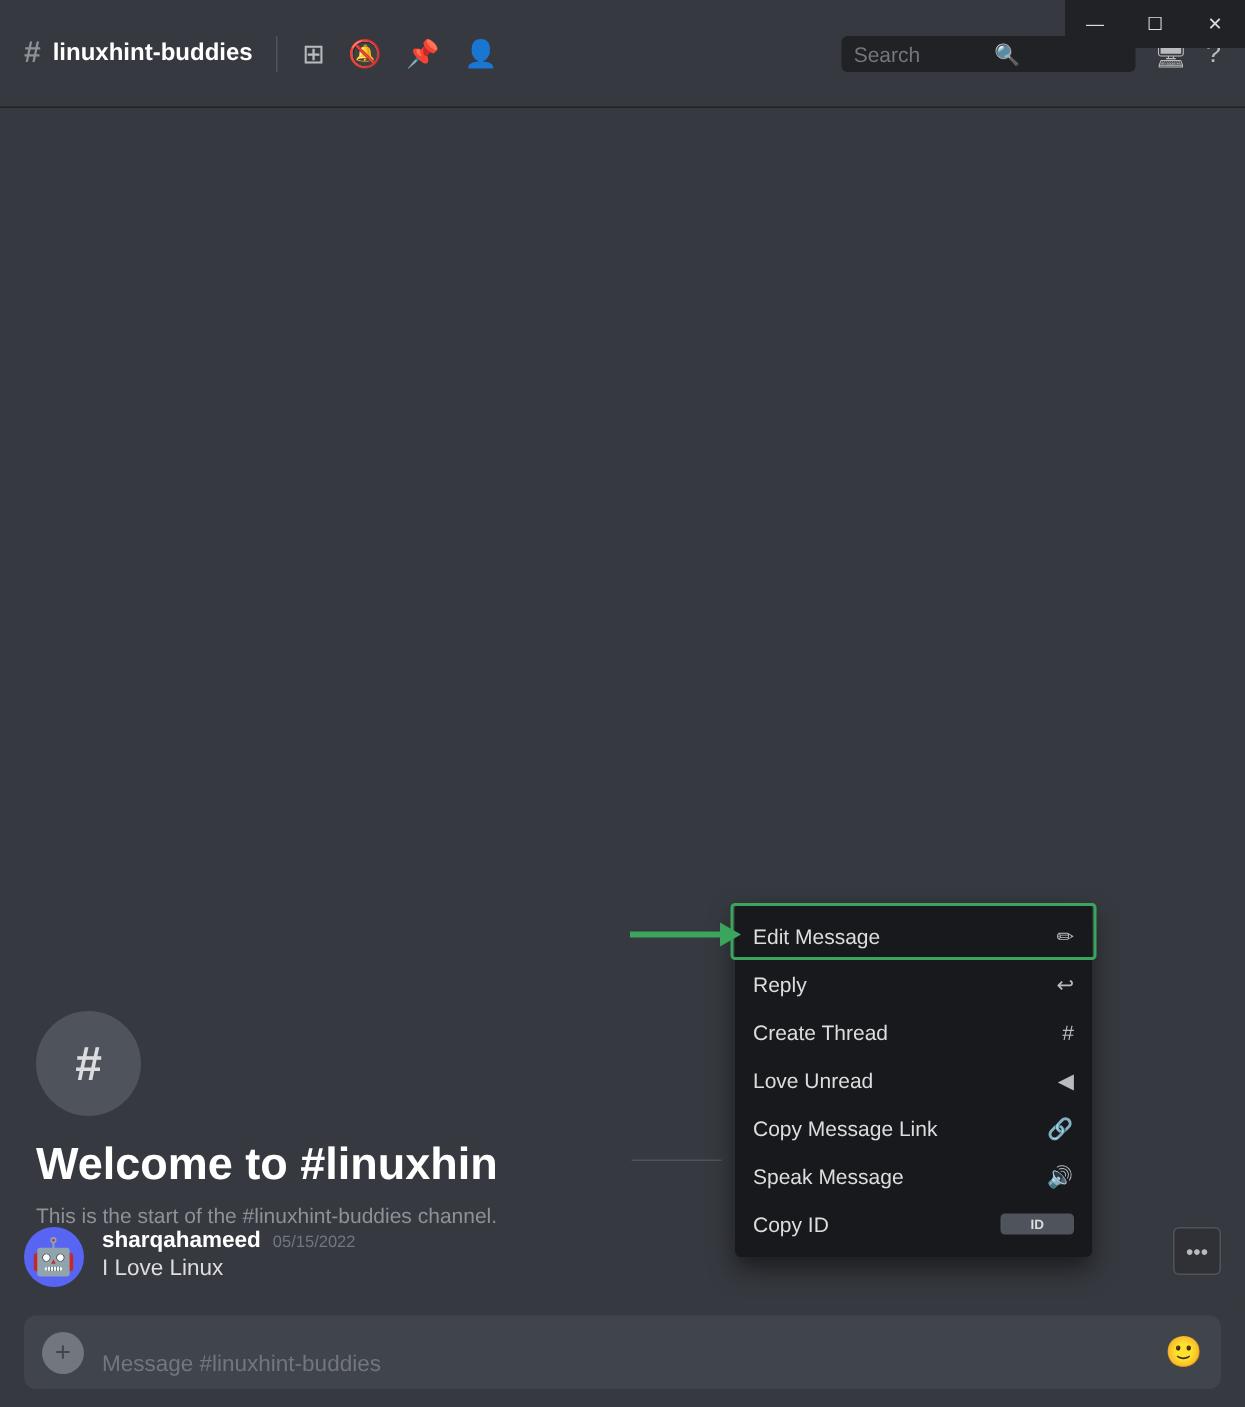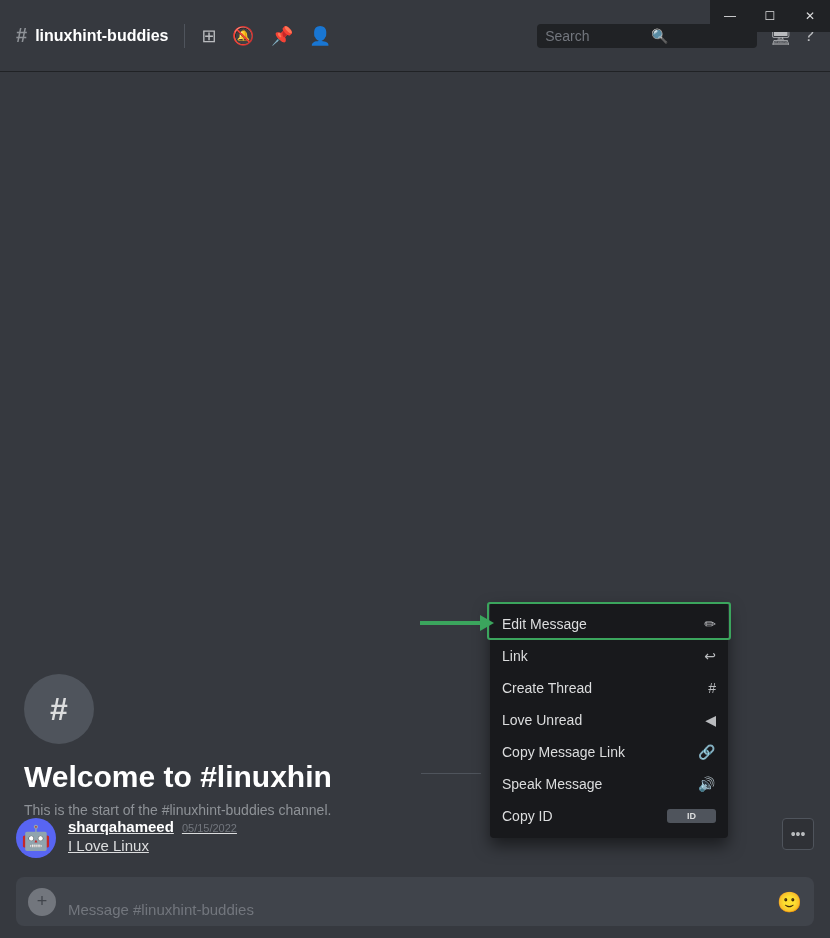--- a/index.html
+++ b/index.html
@@ -77,21 +77,21 @@
       color: #b9bbbe;
       font-size: 18px;
       cursor: pointer;
     }
     .search-bar {
       display: flex;
       align-items: center;
       background: #202225;
       border-radius: 4px;
       padding: 4px 8px;
-      width: 220px;
+      width: 196px;
       gap: 8px;
       cursor: text;
     }
     .search-bar span {
       color: #72767d;
       font-size: 14px;
       flex: 1;
     }
     .search-icon { color: #72767d; font-size: 14px; }
     .spacer { flex: 1; }
@@ -169,21 +169,21 @@
       height: 40px;
       border-radius: 50%;
       background: #5865f2;
       display: flex;
       align-items: center;
       justify-content: center;
       font-size: 18px;
       flex-shrink: 0;
       overflow: hidden;
     }
-    .message-content { flex: 1; text-decoration: underline; }
+    .message-content { flex: 1; }
     .message-header {
       display: flex;
       align-items: baseline;
       gap: 8px;
       margin-bottom: 2px;
     }
     .username {
       font-size: 15px;
       font-weight: 600;
       color: #ffffff;
@@ -415,21 +415,21 @@
       <span class="emoji-btn">🙂</span>
     </div>
   </div>
 
   <div class="context-menu">
     <div class="context-item">
       <span>Edit Message</span>
       <span class="context-item-icon">✏</span>
     </div>
     <div class="context-item">
-      <span>Link</span>
+      <span>Reply</span>
       <span class="context-item-icon">↩</span>
     </div>
     <div class="context-item">
       <span>Create Thread</span>
       <span class="context-item-icon">#</span>
     </div>
     <div class="context-item">
       <span>Love Unread</span>
       <span class="context-item-icon">◀</span>
     </div>

